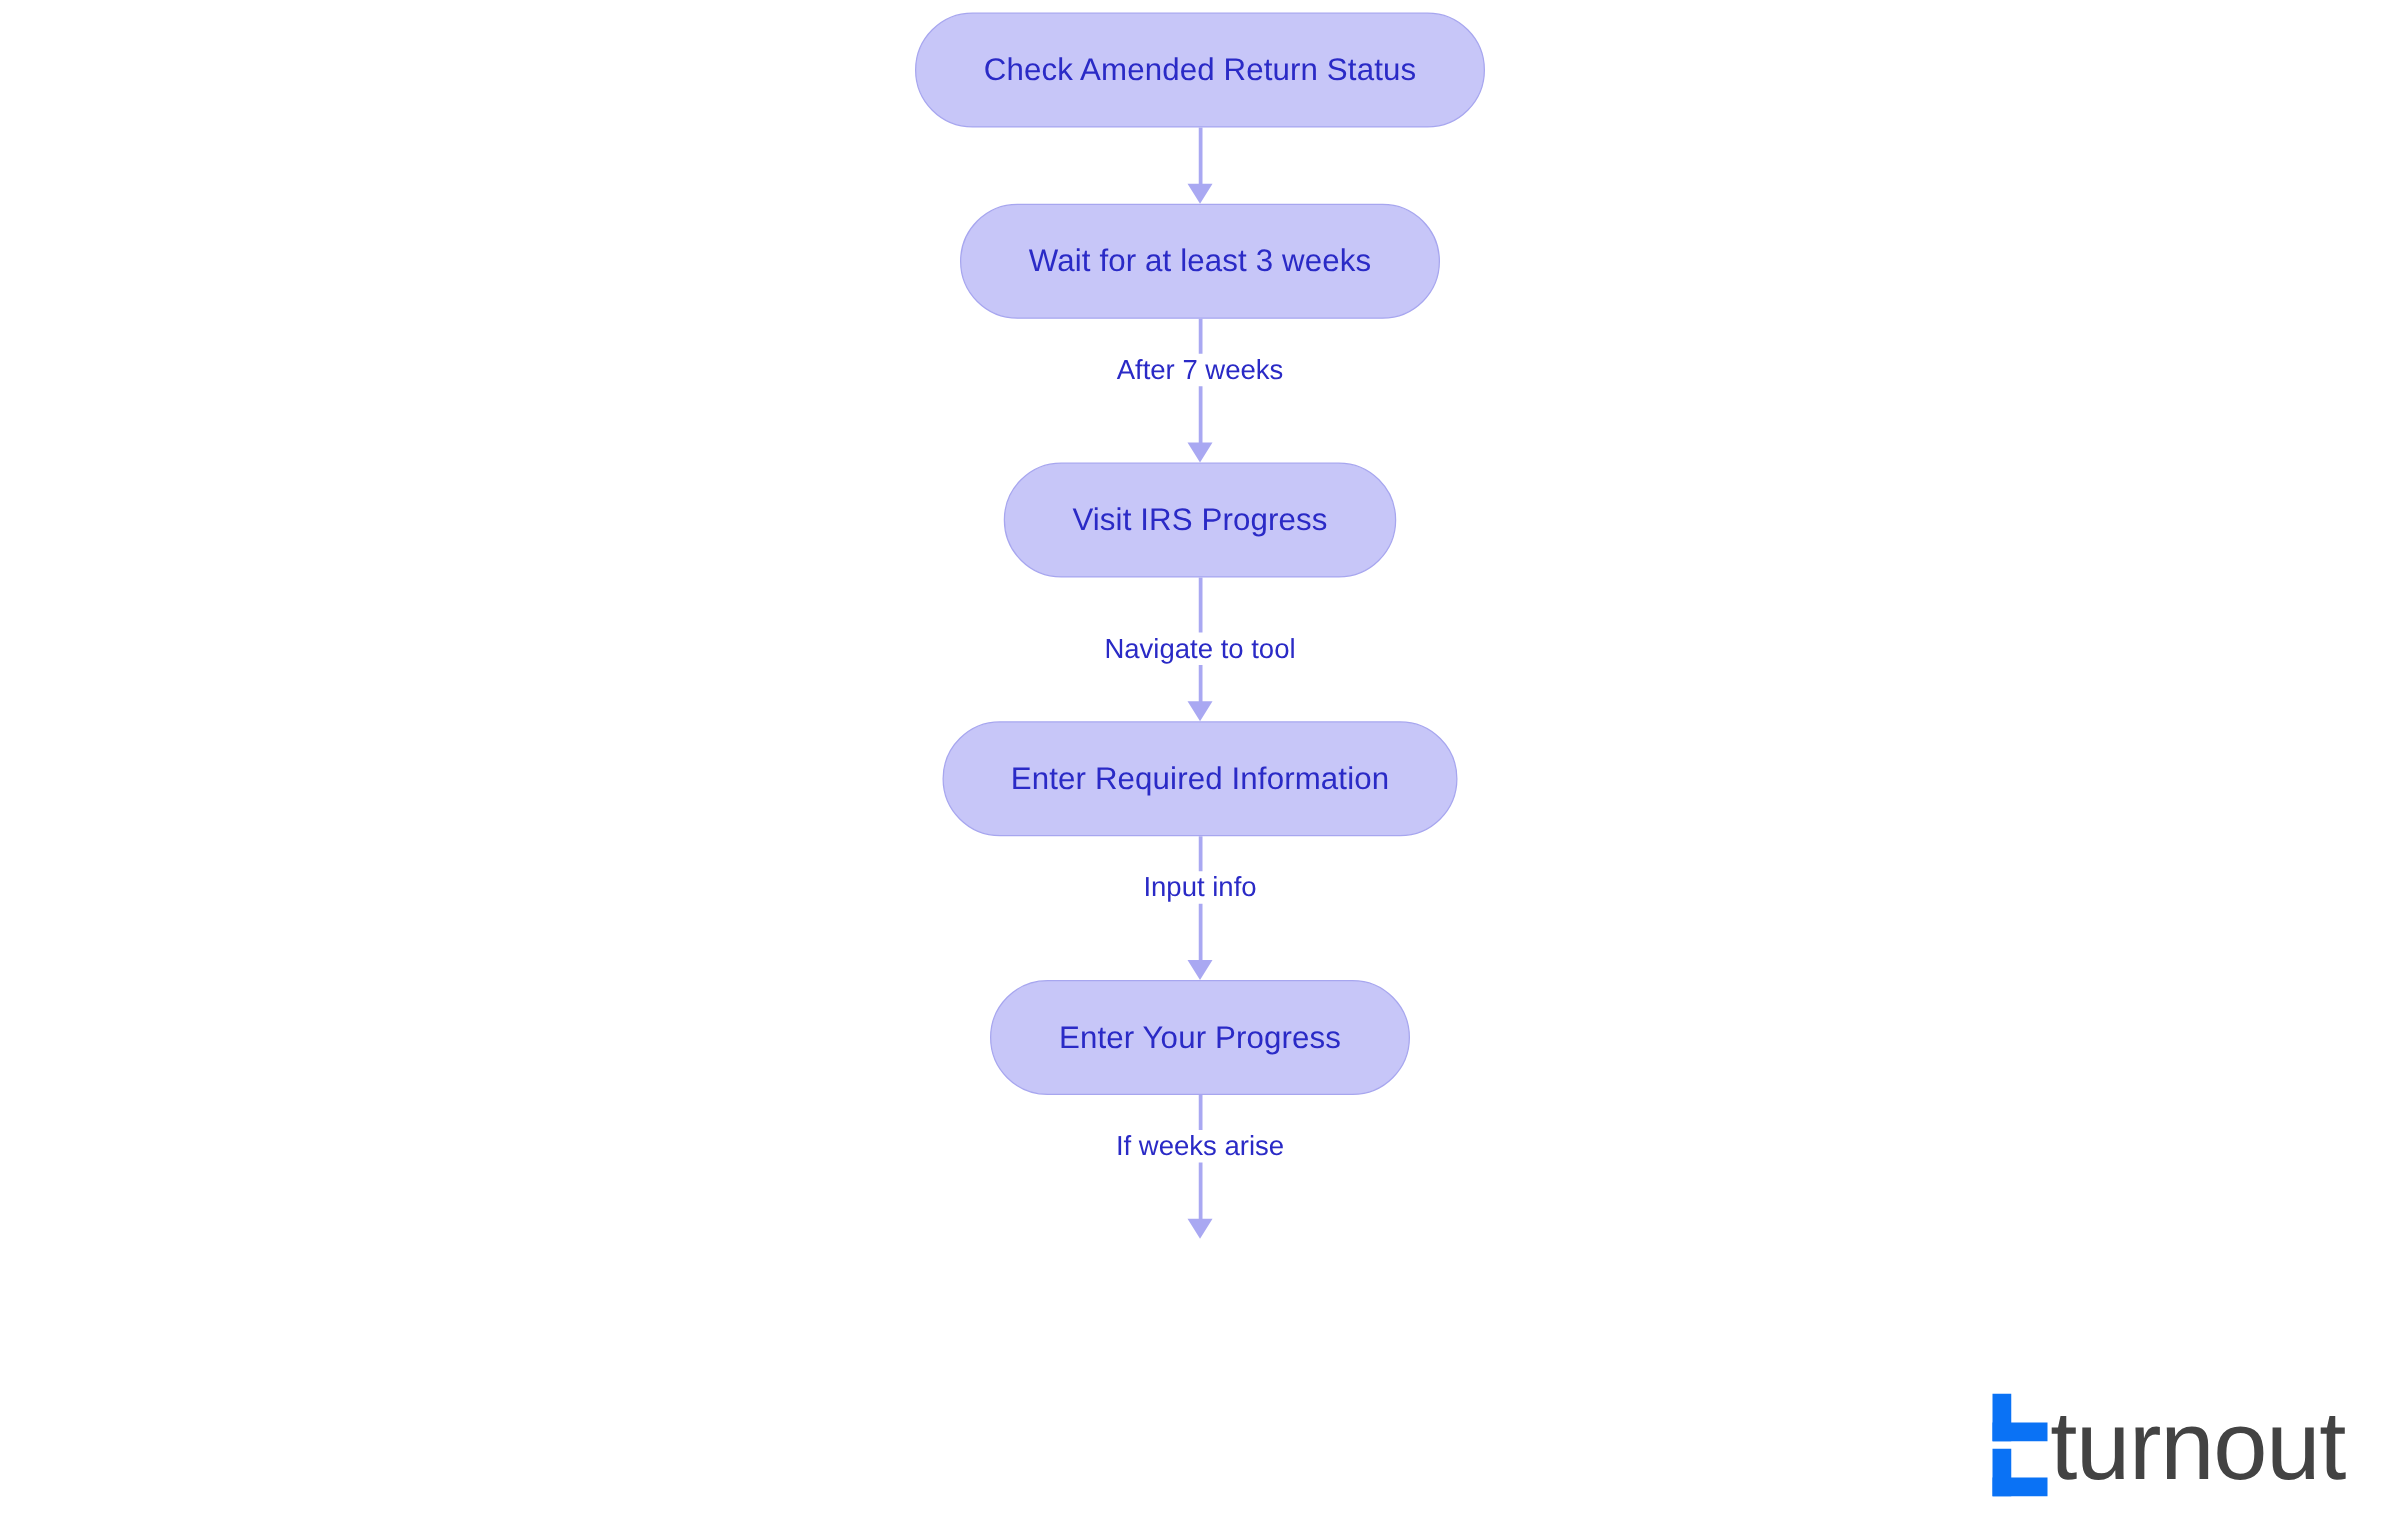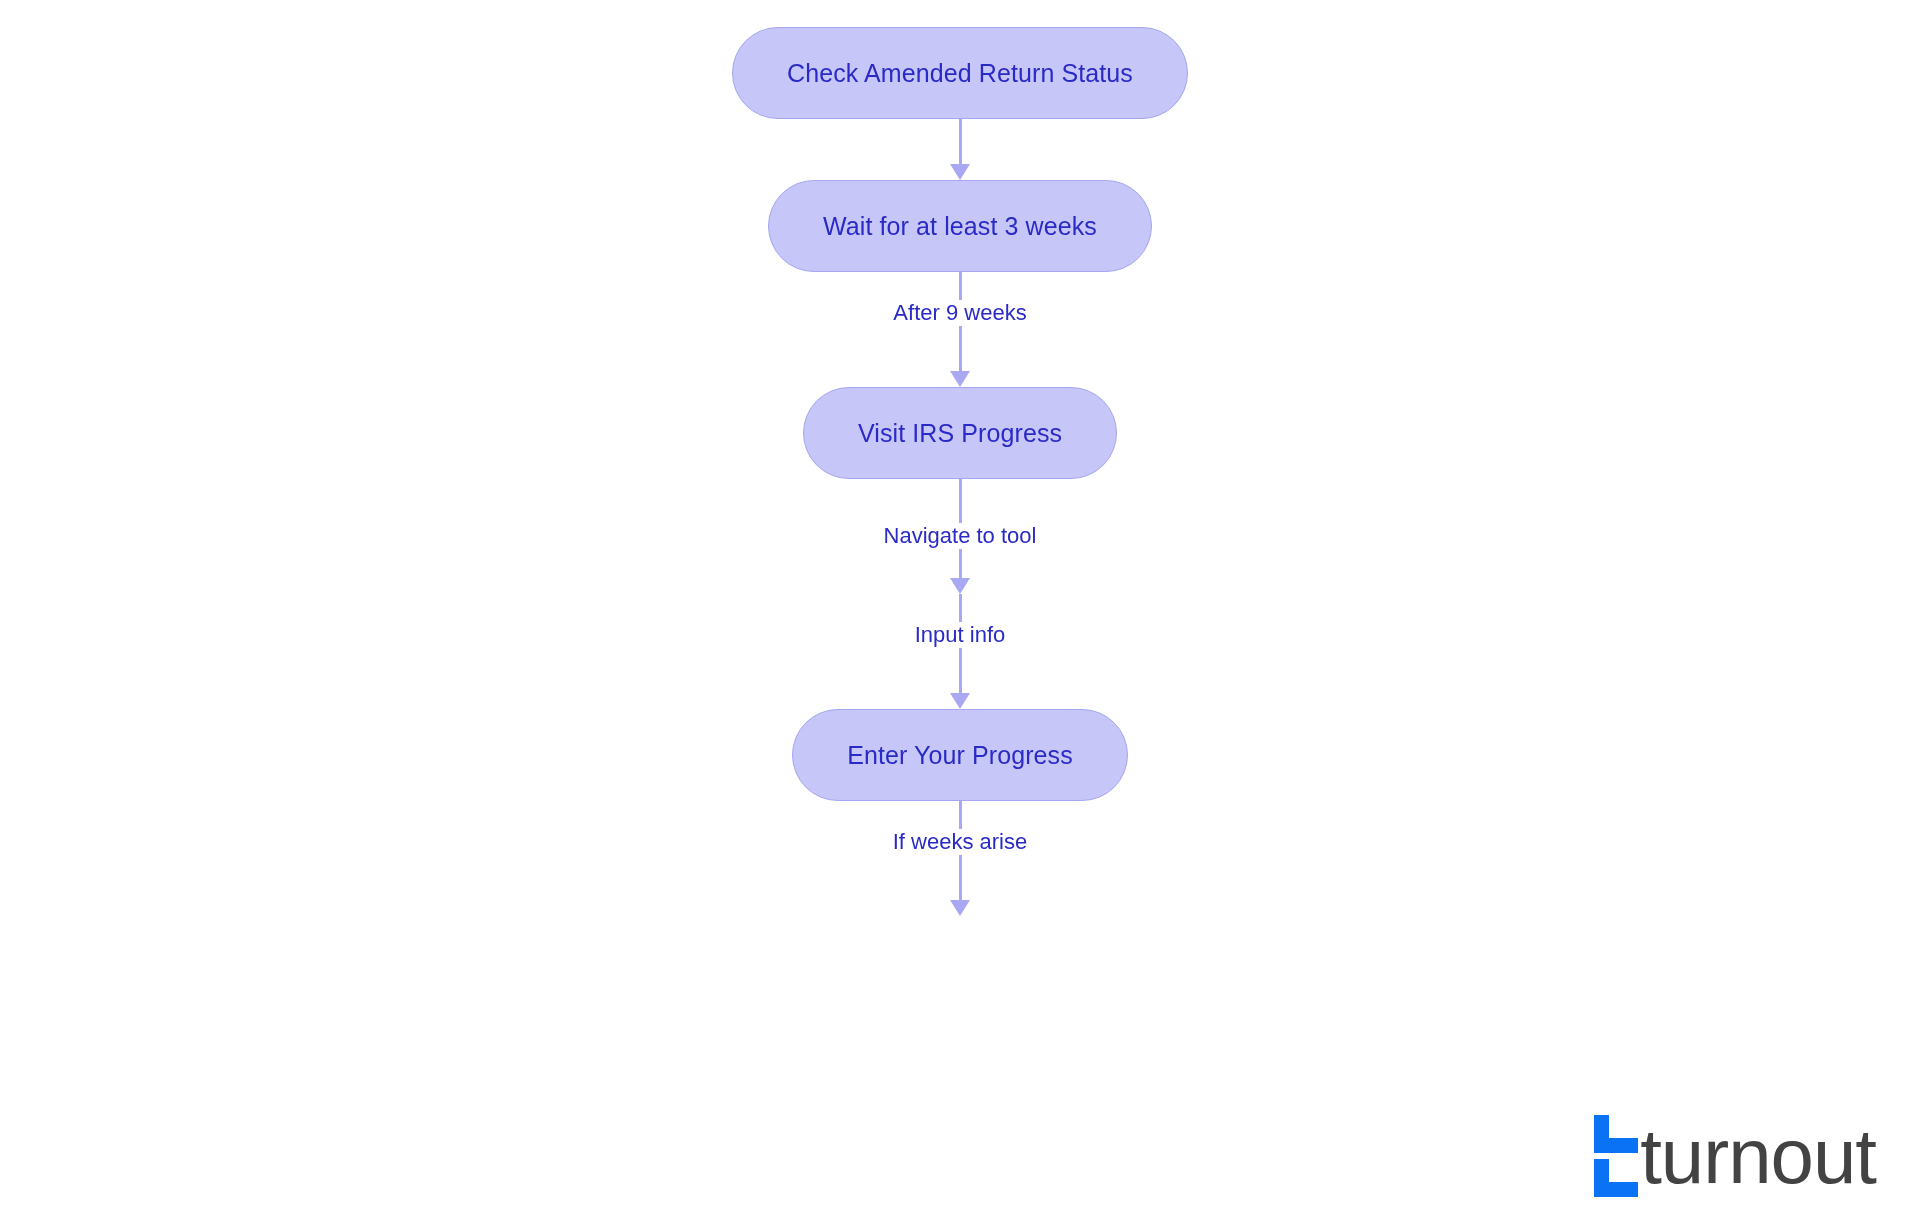--- a/index.html
+++ b/index.html
@@ -11,21 +11,21 @@
     width: 1920px;
     height: 1215px;
     font-family: "Liberation Sans", sans-serif;
     overflow: hidden;
     position: relative;
   }
 
   #flowchart {
     position: absolute;
     left: 0;
-    top: 17px;
+    top: 0;
     width: 1920px;
     height: 916px;
   }
 
   .flow-column {
     position: absolute;
     left: 0;
     top: 0;
     width: 1920px;
     display: flex;
@@ -129,31 +129,32 @@
     <div class="connector plain">
       <div class="conn-line"></div>
       <div class="conn-arrow"></div>
     </div>
 
     <div class="node">Wait for at least 3 weeks</div>
 
     <div class="connector labeled">
       <div class="conn-line"></div>
       <div class="conn-arrow"></div>
-      <div class="edge-label" style="top:28px;">After 9 weeks</div>
+      <div class="edge-label" style="top:28px;">After 7 weeks</div>
     </div>
 
     <div class="node">Visit IRS Progress</div>
 
     <div class="connector labeled">
       <div class="conn-line"></div>
       <div class="conn-arrow"></div>
       <div class="edge-label" style="top:28px;margin-top:16px;">Navigate to tool</div>
     </div>
 
+    <div class="node">Enter Required Information</div>
 
     <div class="connector labeled">
       <div class="conn-line"></div>
       <div class="conn-arrow"></div>
       <div class="edge-label" style="top:28px;">Input info</div>
     </div>
 
     <div class="node">Enter Your Progress</div>
 
     <div class="connector labeled">

